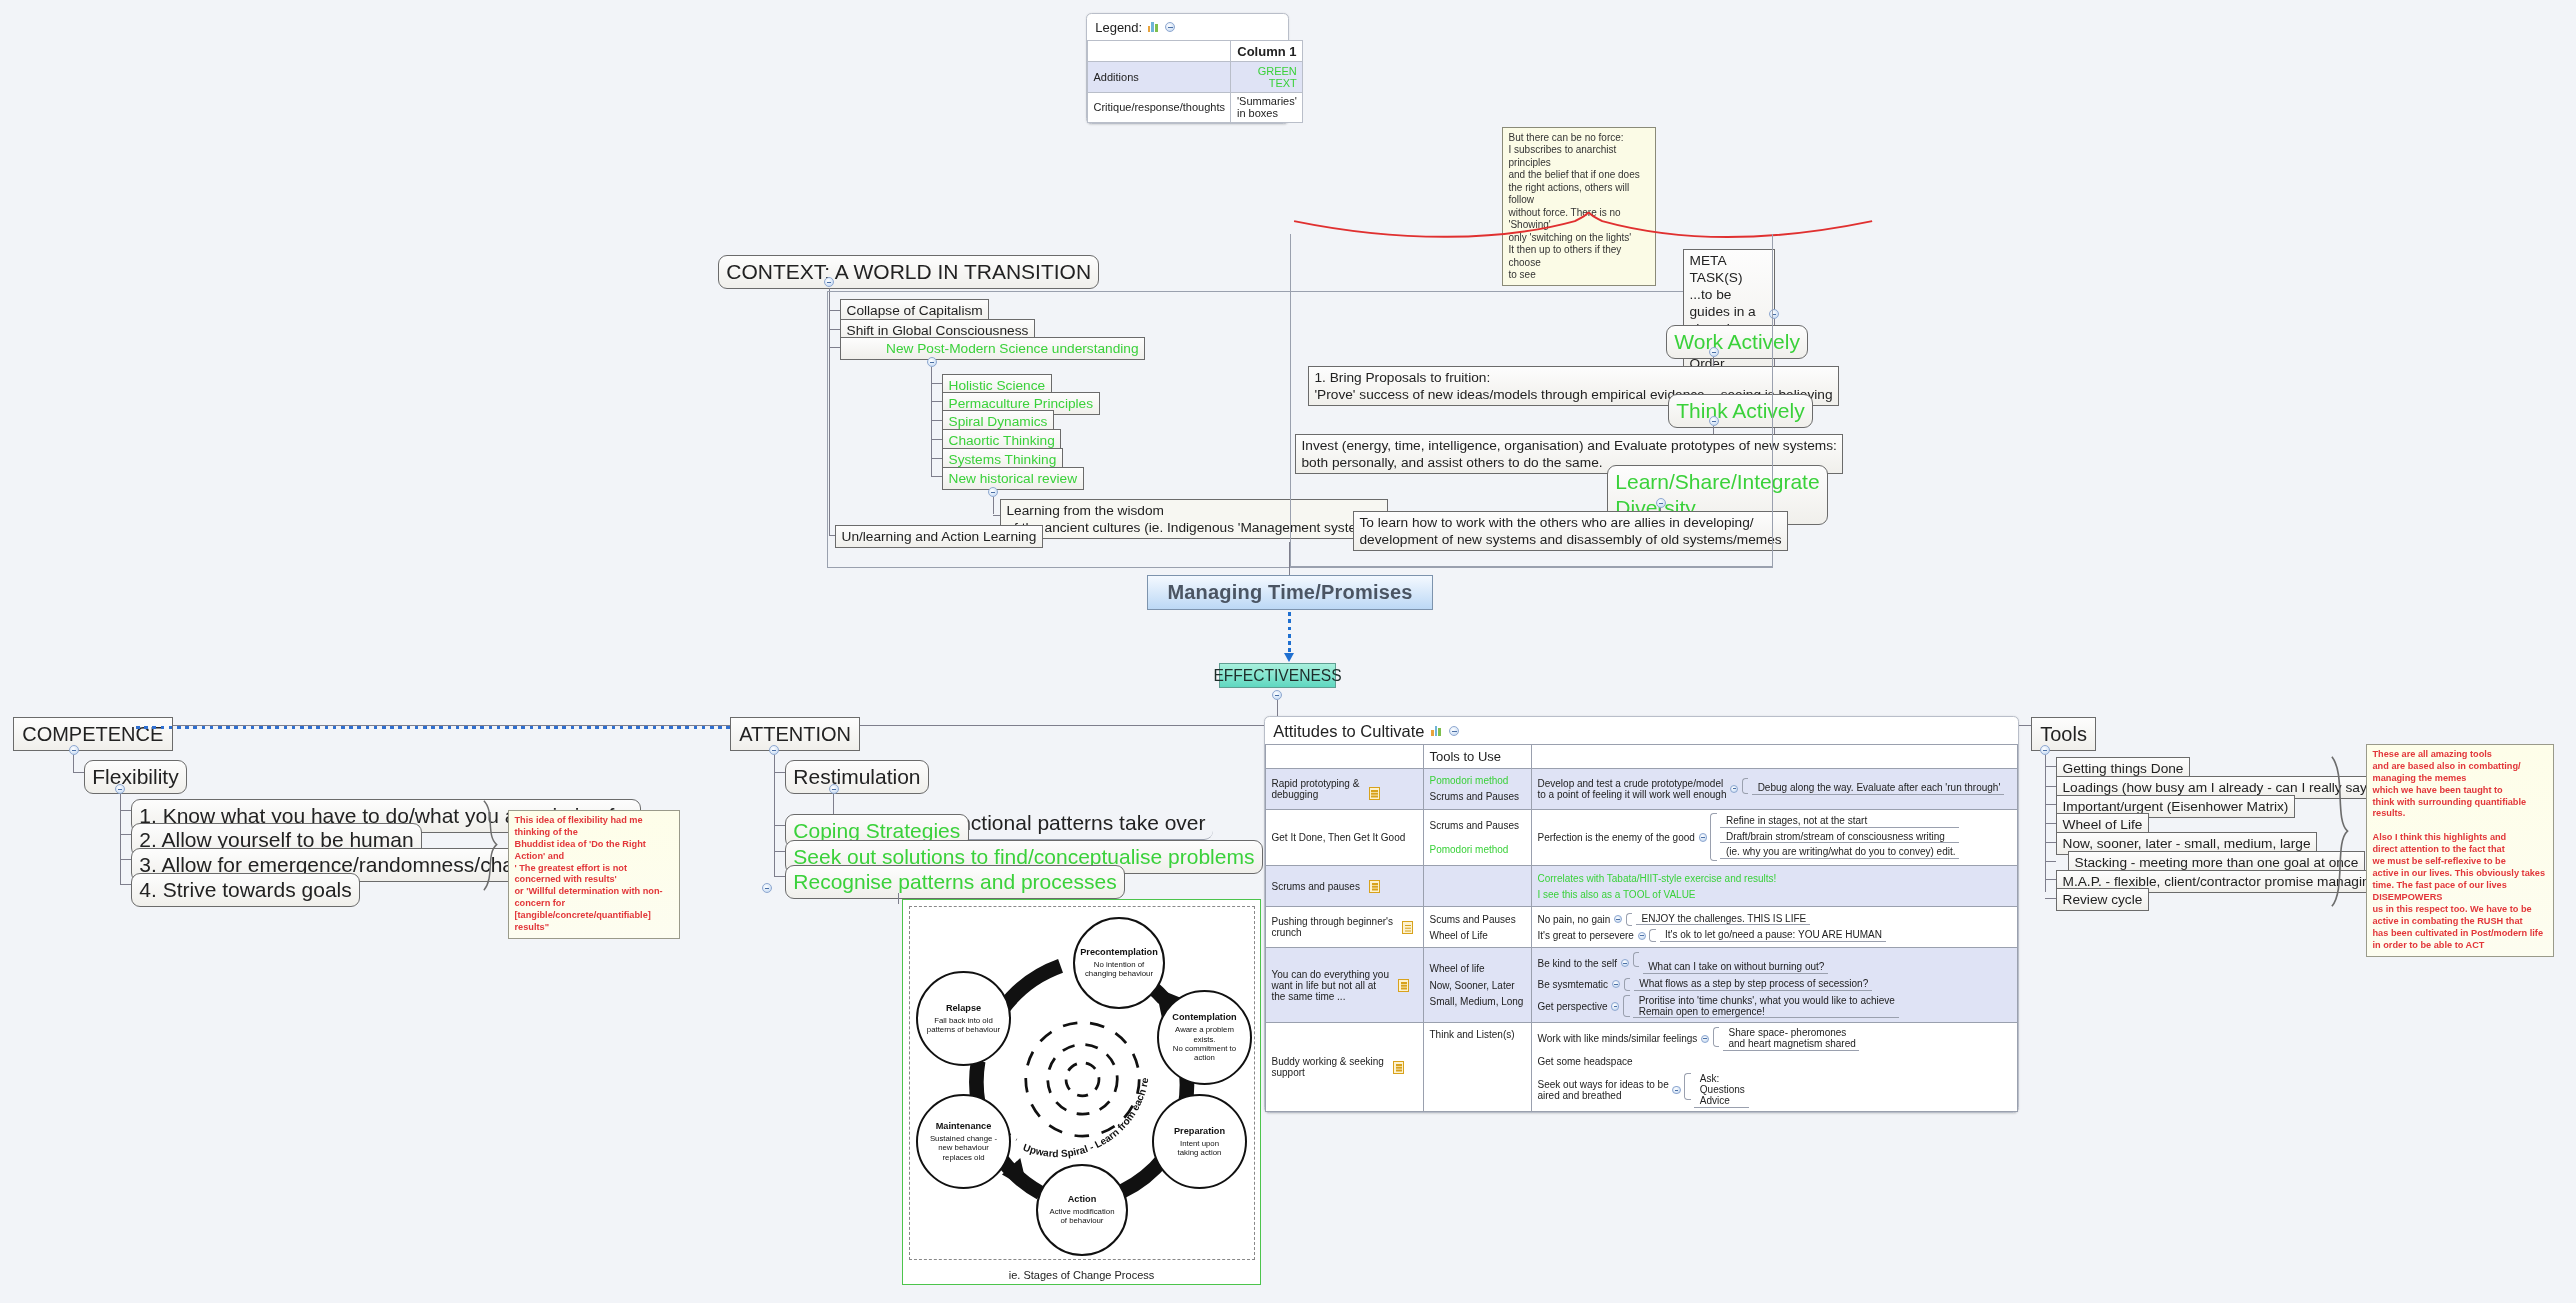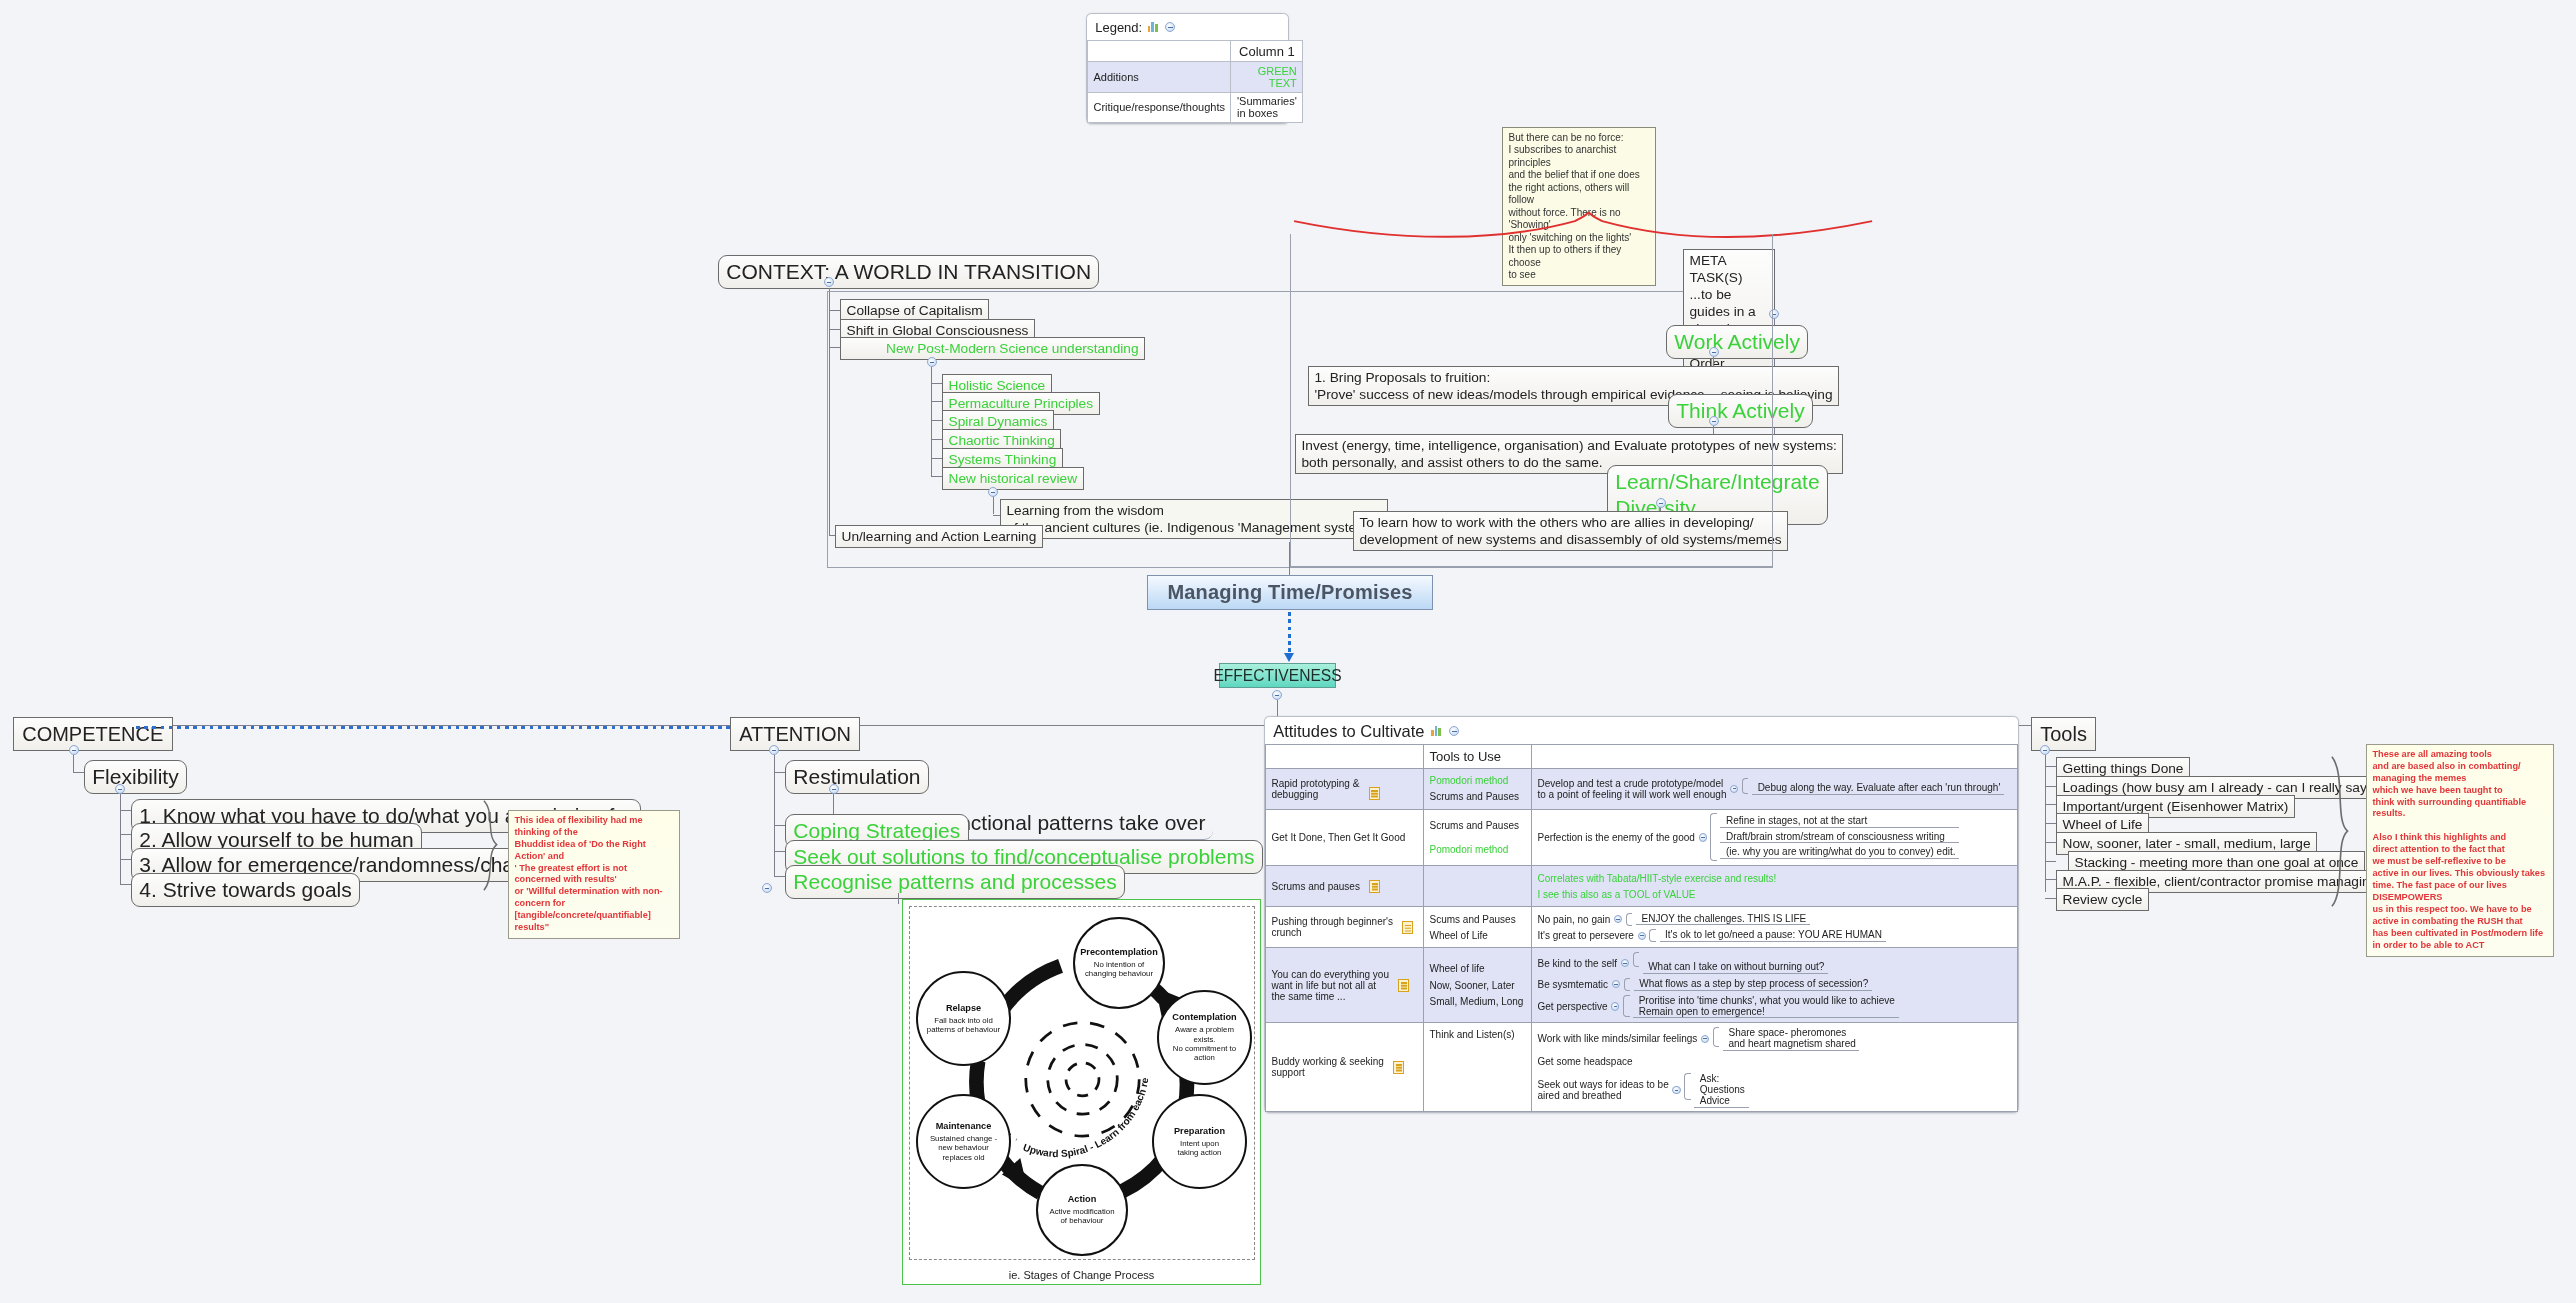--- a/index.html
+++ b/index.html
@@ -72,21 +72,21 @@
   
   .legend {
     position:absolute; left:1086px; top:13px; width:203px;
     background:#fff; border:0.9px solid #b9bec9; border-radius:5.5px;
     box-shadow:0 0.9px 1.8px rgba(0,0,0,.12);
     font-size:12px;
   }
   .legend-head { padding:5.5px 8.2px; font-size:13px; display:flex; align-items:center; gap:5.5px; }
   .legend table { border-collapse:collapse; width:100%; font-size:11px; }
   .legend td, .legend th { border:0.9px solid #b9bec9; padding:2.7px 5.5px; text-align:left; font-weight:normal; }
-  .legend tr.hdr td { text-align:center; font-size:13px; background:#fff;}
+  .legend tr.hdr td { text-align:center; font-size:13px; background:#fff;font-weight:bold;}
   .legend tr.r1 td { background:#dfe3f5; }
   .legend tr.r2 td { background:#fff; }
   .legend td.val-y { background:#fbfbe6; }
   .legend td.val-g { color:#3ad13a; background:#dfe3f5;text-align:right; }
 
   
   .barchart-icon { display:inline-block; width:12px; height:12px; position:relative; vertical-align:-1.8px;}
   .barchart-icon i { position:absolute; bottom:0.9px; width:2.7px; display:block; }
   .barchart-icon i:nth-child(1){ left:0px;  height:6.4px;  background:#e8a33d; }
   .barchart-icon i:nth-child(2){ left:3.7px;  height:10px; background:#6fb4d8; }

